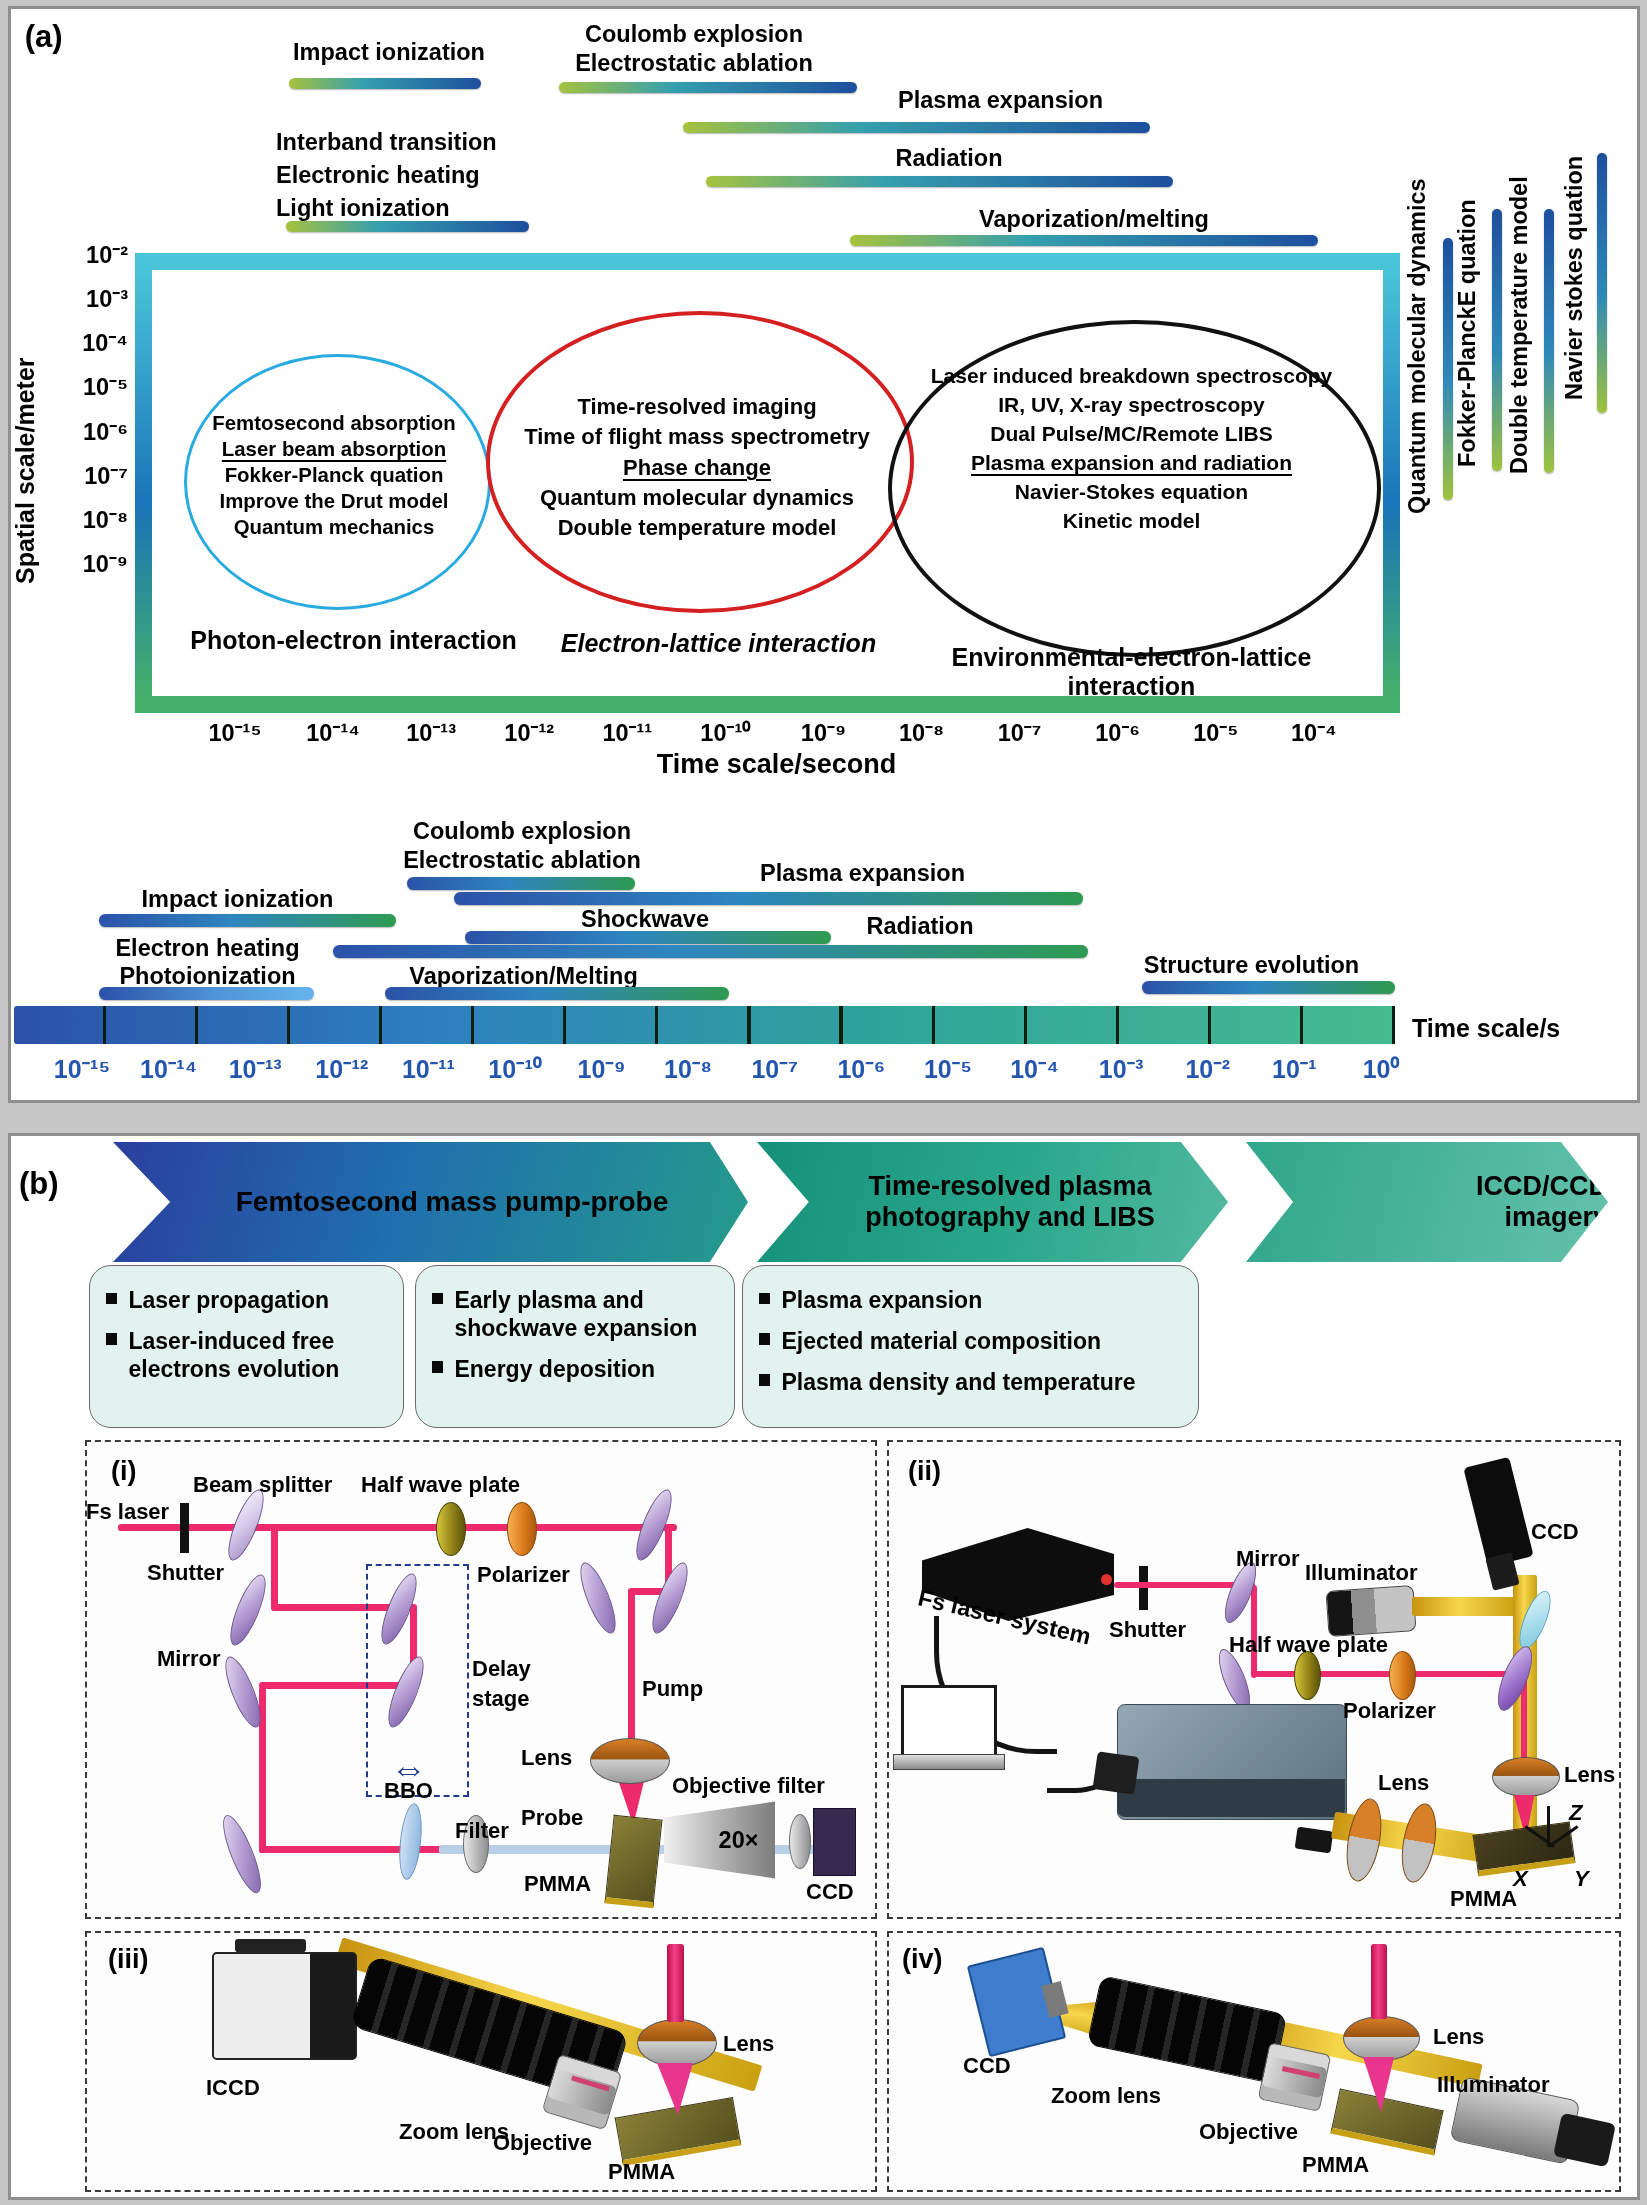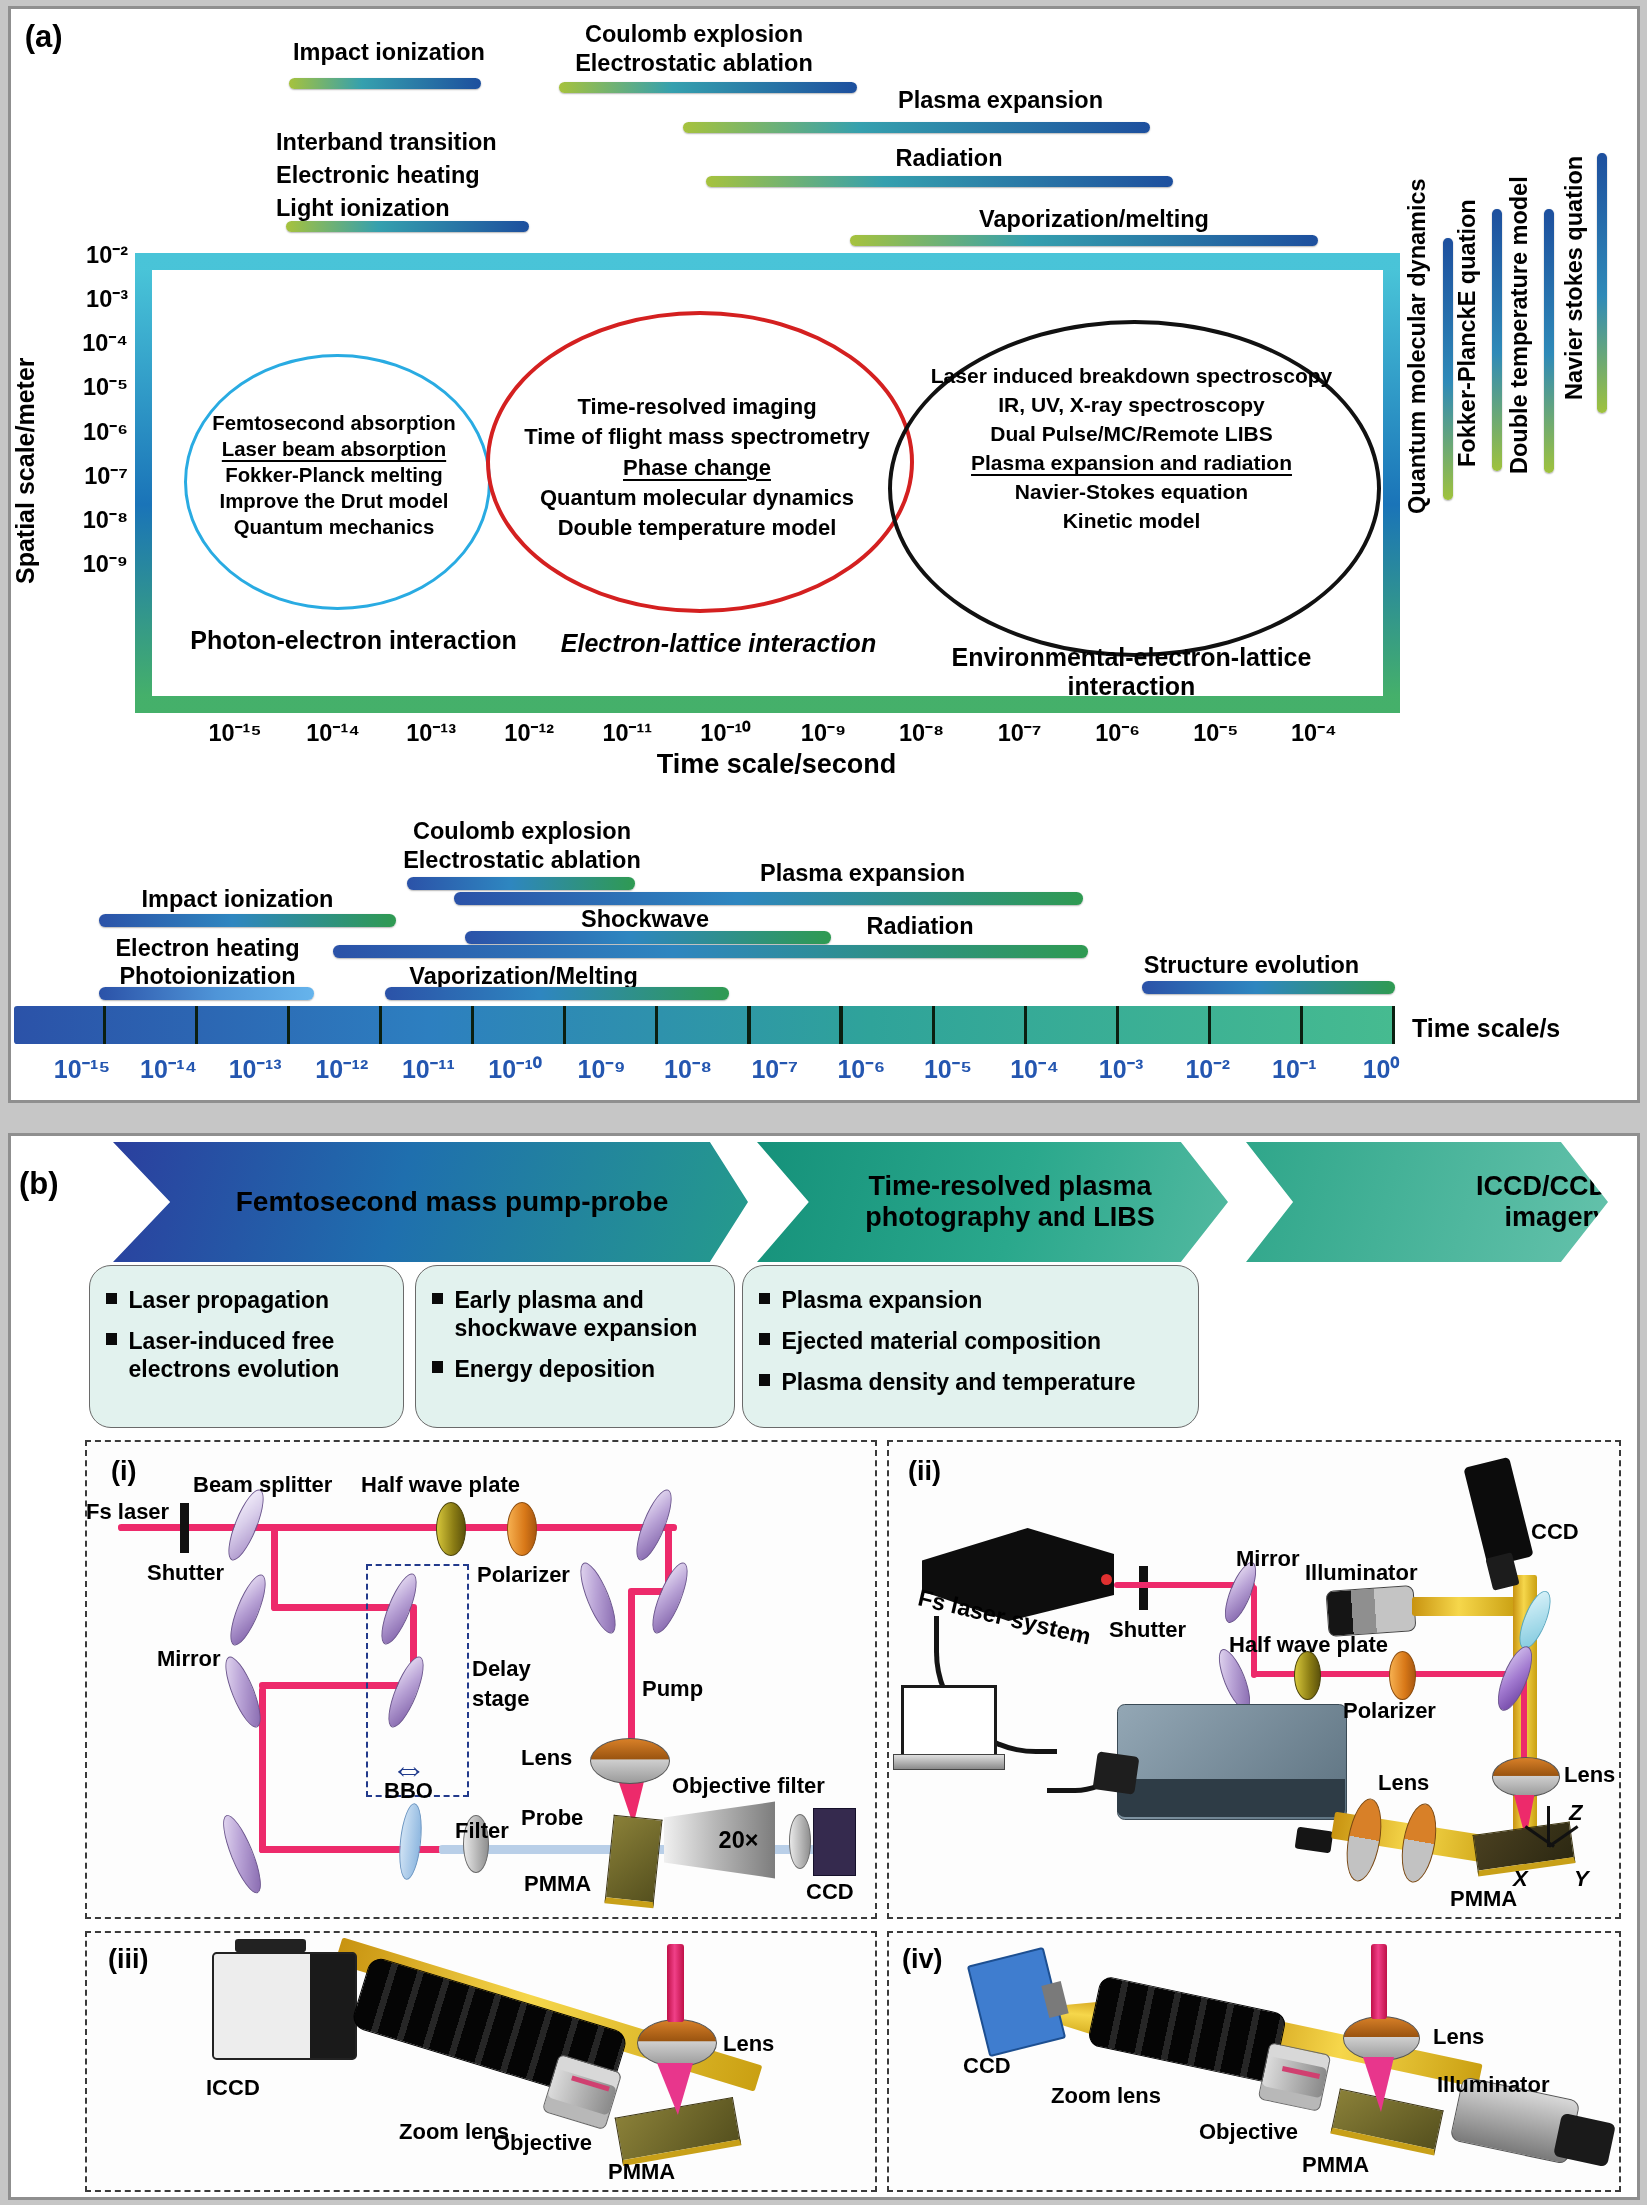--- a/index.html
+++ b/index.html
@@ -127,21 +127,21 @@
     </div>
   <div class="lb t34 ctr" style="left:549px;top:749px;width:455px;">Time scale/second</div>
 
   <div class="ellipse" style="left:184px;top:354px;width:301px;height:250px;border:3.9px solid #29abe2;"></div>
   <div class="ellipse" style="left:486px;top:311px;width:420px;height:294px;border:4.7px solid #d42020;"></div>
   <div class="ellipse" style="left:888px;top:320px;width:485px;height:329px;border:4.7px solid #111111;"></div>
 
   <div class="abs t26" style="left:188px;top:410px;width:292px;">
       <div class="eline">Femtosecond absorption</div>
       <div class="eline u">Laser beam absorption</div>
-      <div class="eline">Fokker-Planck melting</div>
+      <div class="eline">Fokker-Planck quation</div>
       <div class="eline">Improve the Drut model</div>
       <div class="eline">Quantum mechanics</div>
     </div>
   <div class="abs t27" style="left:501px;top:392px;width:392px;font-size:22px;">
       <div class="eline">Time-resolved imaging</div>
       <div class="eline">Time of flight mass spectrometry</div>
       <div class="eline u">Phase change</div>
       <div class="eline">Quantum molecular dynamics</div>
       <div class="eline">Double temperature model</div>
     </div>

